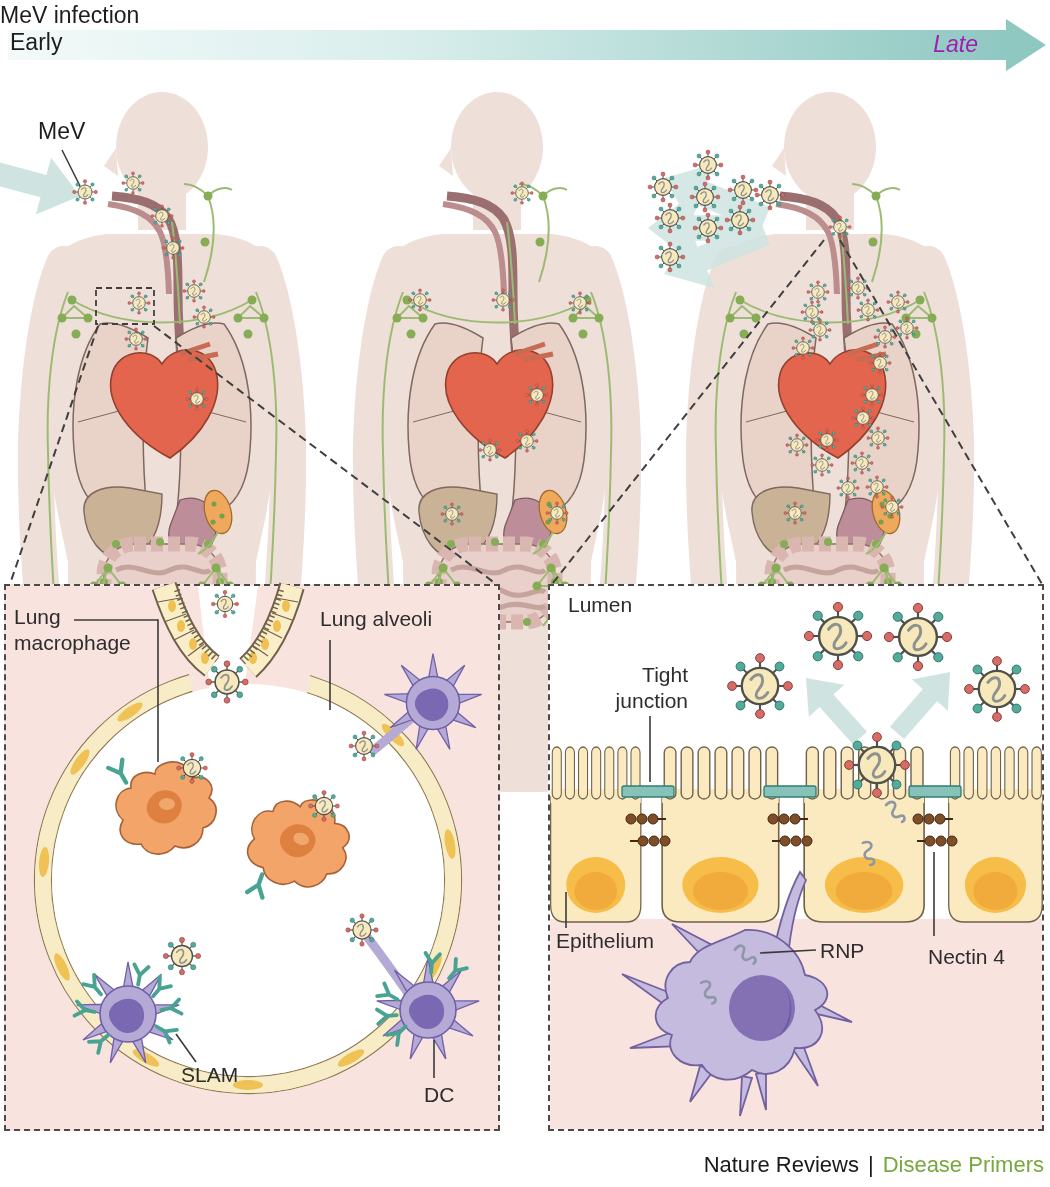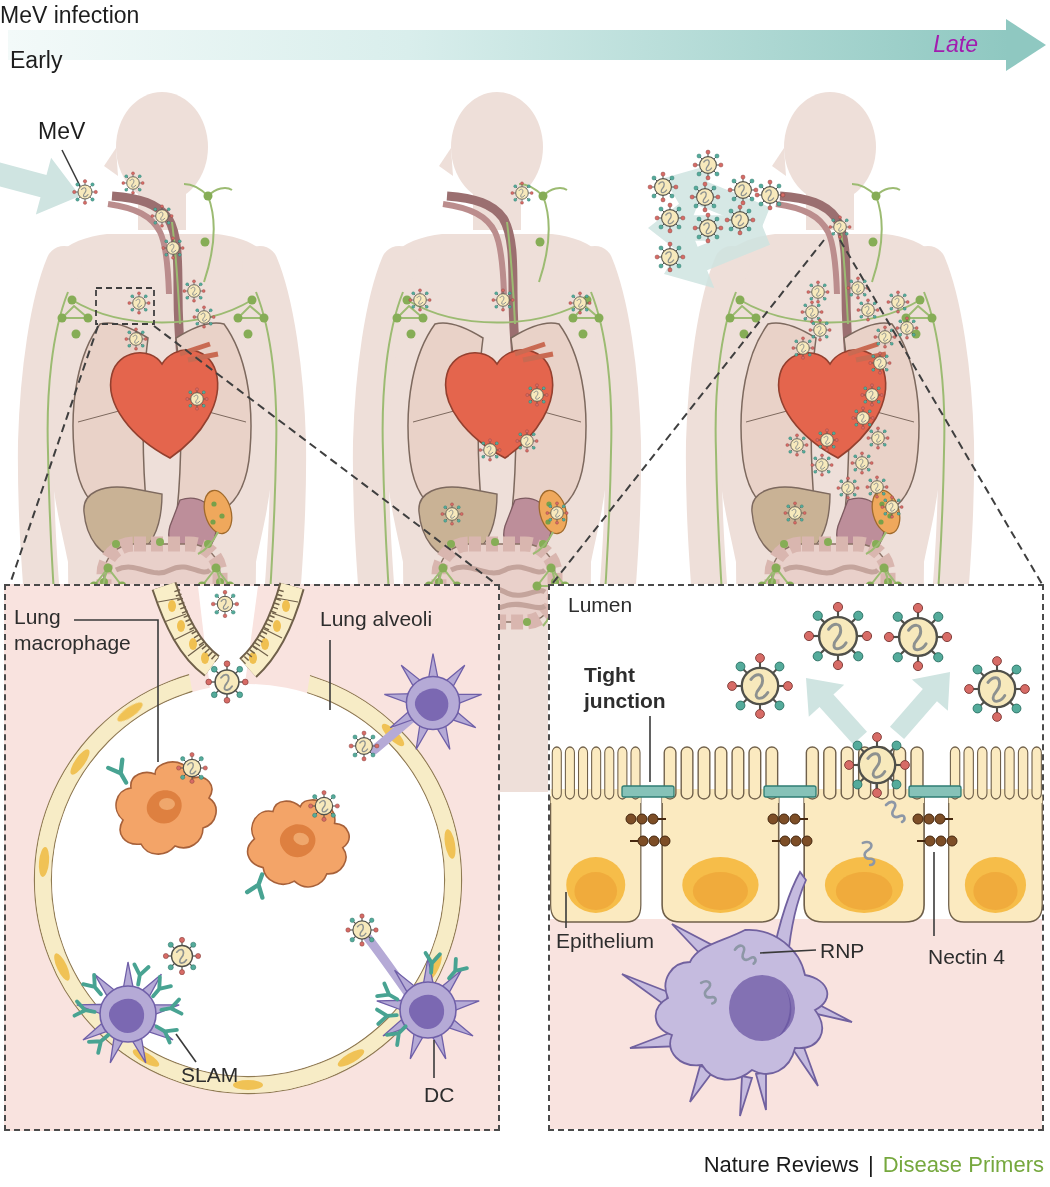--- a/index.html
+++ b/index.html
@@ -4,31 +4,31 @@
 <style>
   html,body{margin:0;padding:0;background:#fff;}
   .canvas{position:relative;width:1050px;height:1187px;background:#fff;overflow:hidden;
           font-family:"Liberation Sans",sans-serif;color:#2d2d2d;}
   .lbl{position:absolute;font-size:21px;line-height:1.22;color:#2d2d2d;z-index:6;}
   .title{position:absolute;left:0;right:0;top:2px;text-align:left;font-size:23px;color:#1d1d1d;z-index:6;}
   .tl-bar{position:absolute;left:8px;top:30px;width:1000px;height:30px;
           background:linear-gradient(90deg,#f3faf9 0%,#d9eeec 40%,#8fc8c1 100%);z-index:1;}
   .tl-head{position:absolute;left:1006px;top:19px;width:0;height:0;z-index:1;
            border-top:26px solid transparent;border-bottom:26px solid transparent;border-left:40px solid #8fc8c1;}
-  .tl-early{position:absolute;left:10px;top:47px;font-size:23px;color:#1d1d1d;z-index:6;}
+  .tl-early{position:absolute;left:10px;top:29px;font-size:23px;color:#1d1d1d;z-index:6;}
   .tl-late{position:absolute;right:72px;top:31px;font-size:23px;color:#a21caf;z-index:6;font-style:italic;}
   .mev-lbl{position:absolute;left:38px;top:118px;font-size:23px;color:#1d1d1d;z-index:6;text-align:right;}
   svg.layer{position:absolute;left:0;top:0;z-index:1;pointer-events:none;}
   svg.layer.top{z-index:4;}
   .panel{position:absolute;top:584px;height:547px;border:2px dashed #4a4a4a;box-sizing:border-box;z-index:2;}
   .panel-left{left:4px;width:496px;background:#f9e3df;}
   .panel-right{left:548px;width:496px;background:#ffffff;}
   .panel-right .pinkzone{position:absolute;left:0;right:0;bottom:0;height:210px;background:#f9e3df;}
   .wrap{width:132px;}
-  .tj-lbl{width:104px;text-align:left;font-weight:bold;}
+  .tj-lbl{width:104px;text-align:right;}
   .footer{position:absolute;right:6px;top:1152px;font-size:22px;font-weight:normal;z-index:6;display:flex;gap:9px;}
   .footer .brand,.footer .sep{color:#1a1a1a;}
   .footer .series{color:#76a83e;}
 </style>
 </head>
 <body>
 
 <div class="canvas">
 
   <div class="title">MeV infection</div>

